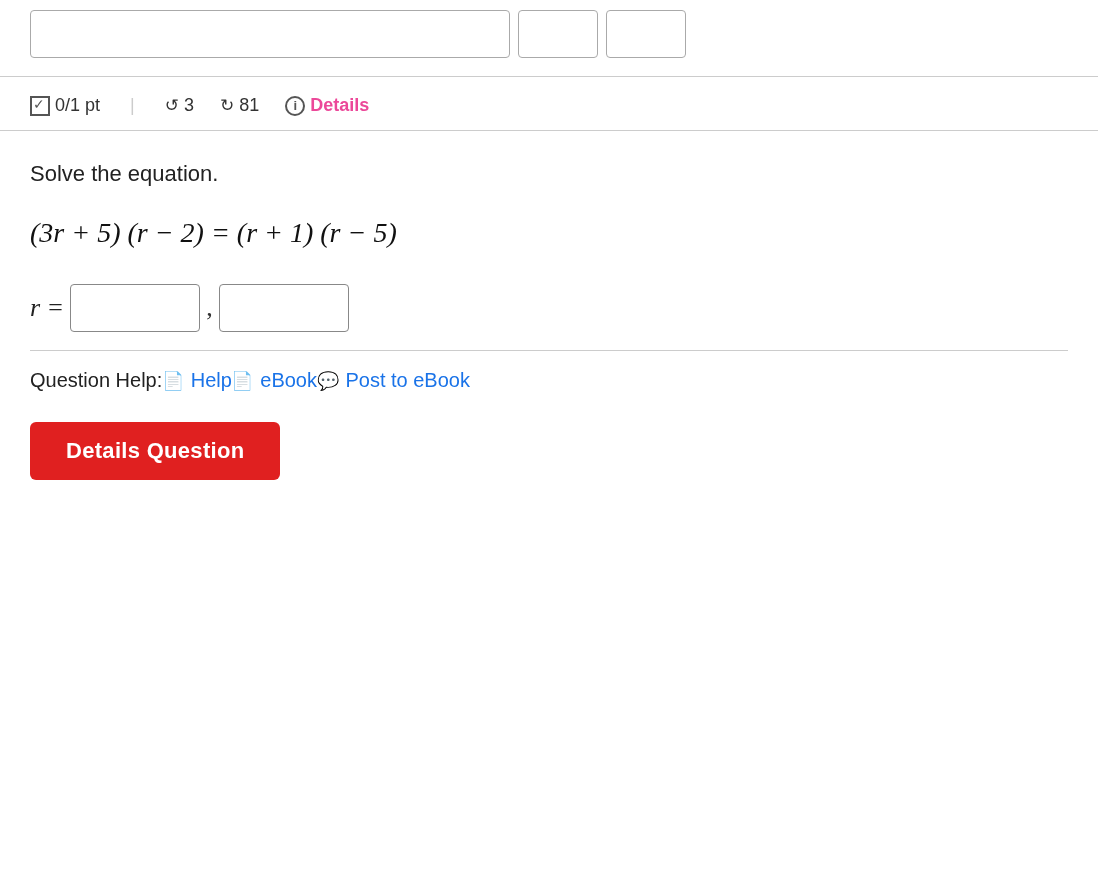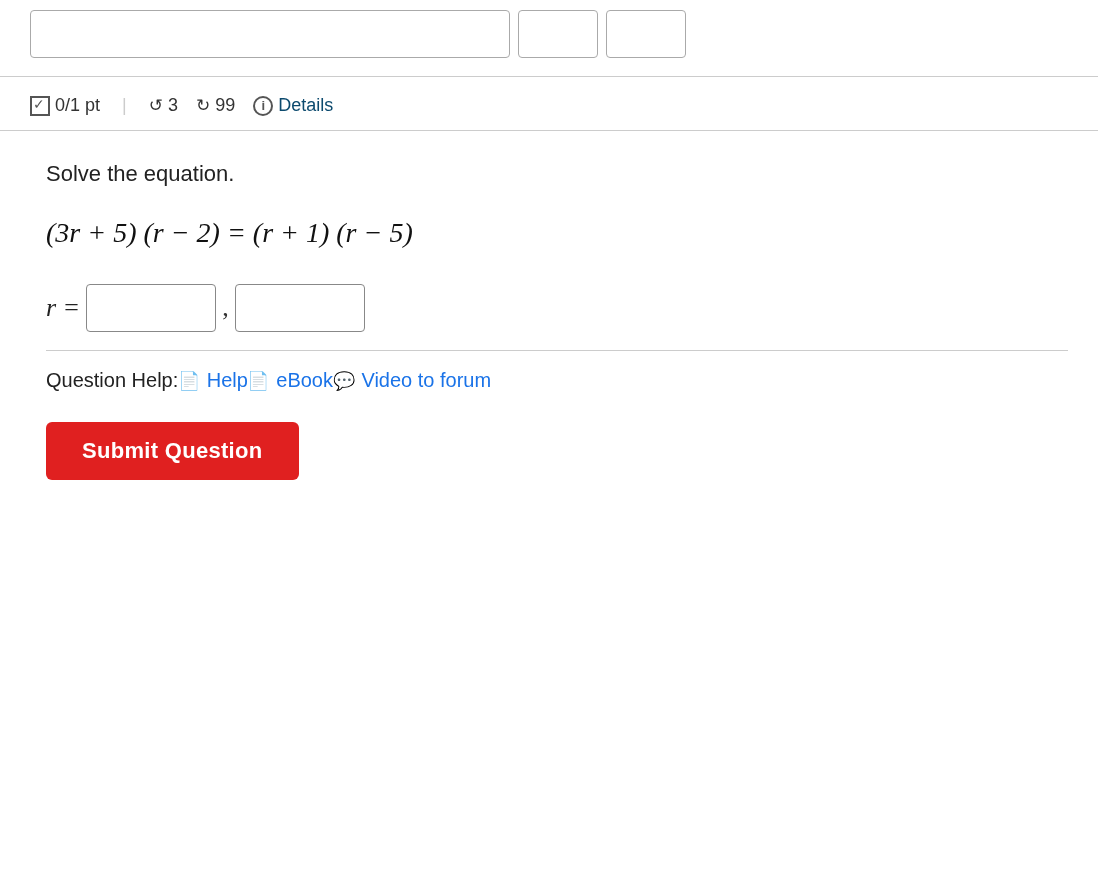--- a/index.html
+++ b/index.html
@@ -14,21 +14,21 @@
       width: 1098px;
       min-height: 884px;
       color: #222;
     }
 
     .top-bar {
       display: flex;
       align-items: center;
       padding: 18px 30px 14px 30px;
       border-bottom: 1px solid #ccc;
-      gap: 18px;
+      gap: 26px;
       font-size: 18px;
       color: #333;
     }
 
     .top-bar-item {
       display: flex;
       align-items: center;
       gap: 5px;
     }
 
@@ -48,42 +48,43 @@
       font-size: 14px;
       color: #555;
     }
 
     .separator {
       color: #ccc;
       margin: 0 4px;
     }
 
     .details-link {
-      color: #0c4a6e;
+      color: #ec4899;
       text-decoration: none;
       display: flex;
       align-items: center;
       gap: 4px;
+      font-weight: bold;
     }
 
     .info-circle {
       display: inline-flex;
       align-items: center;
       justify-content: center;
       width: 20px;
       height: 20px;
       border: 2px solid #555;
       border-radius: 50%;
       font-size: 13px;
       font-weight: bold;
       color: #555;
     }
 
     .main-content {
-      padding: 30px 30px 30px 46px;
+      padding: 30px 30px 30px 30px;
     }
 
     .question-text {
       font-size: 22px;
       margin-bottom: 30px;
       color: #222;
     }
 
     .equation {
       font-size: 28px;
@@ -209,21 +210,21 @@
     <span class="icon-check"></span>
     <span>0/1 pt</span>
   </div>
   <span class="separator">|</span>
   <div class="top-bar-item">
     <span style="font-size:17px;">↺</span>
     <span>3</span>
   </div>
   <div class="top-bar-item">
     <span style="font-size:17px;">↻</span>
-    <span>99</span>
+    <span>81</span>
   </div>
   <div class="top-bar-item">
     <span class="info-circle">i</span>
     <a class="details-link" href="#">
       <span>Details</span>
     </a>
   </div>
 </div>
 
 <div class="main-content">
@@ -251,19 +252,19 @@
       <span>Help</span>
     </a>
 
     <a class="help-link" href="#">
       <span class="doc-icon">📄</span>
       <span>eBook</span>
     </a>
 
     <a class="help-link" href="#">
       <span class="forum-icon">💬</span>
-      <span>Video to forum</span>
-    </a>
-  </div>
-
-  <button class="submit-btn">Submit Question</button>
+      <span>Post to eBook</span>
+    </a>
+  </div>
+
+  <button class="submit-btn">Details Question</button>
 
 </div>
 
 </body></html>

